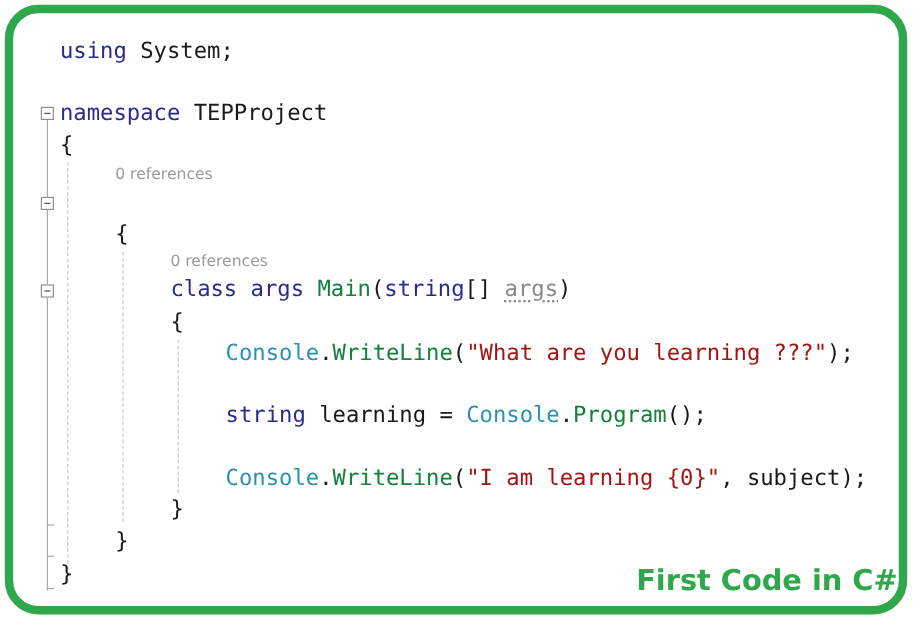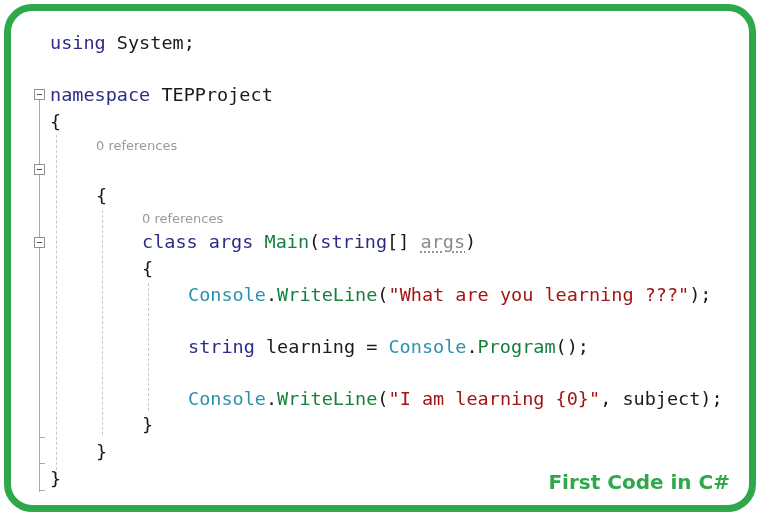--- a/index.html
+++ b/index.html
@@ -18,22 +18,22 @@
   .id { color:#1a1a1a; }
   .me { color:#15803d; }
   .str { color:#a31515; }
   .dim { color:#8a8a8a; text-decoration: underline dotted #8a8a8a; text-underline-offset:4px; }
   .fold { position:absolute; width:11px; height:11px; border:1px solid #909090; background:#fff;
     box-sizing:border-box; }
   .fold::after { content:""; position:absolute; left:2px; right:2px; top:4px; height:1px; background:#505050; }
   .vline { position:absolute; width:0; border-left:1.5px solid #a8a8a8; }
   .hline { position:absolute; height:0; border-top:1.5px solid #a8a8a8; }
   .guide { position:absolute; width:0; border-left:1px dashed #c8c8c8; }
-  .caption { position:absolute; right:38px; top:470px; font-family:"DejaVu Sans", sans-serif;
-    font-weight:bold; font-size:20px; color:#2ea84a;margin-left:27px; }
+  .caption { position:absolute; right:20px; top:470px; font-family:"DejaVu Sans", sans-serif;
+    font-weight:bold; font-size:24px; color:#2ea84a;margin-left:27px; }
 </style>
 </head>
 <body>
 
 <div class="frame"></div>
 
 <div class="editor">
 
   <div class="fold" style="left:34px;top:89px"></div>
   <div class="vline" style="left:39px;top:100px;height:64px"></div>

